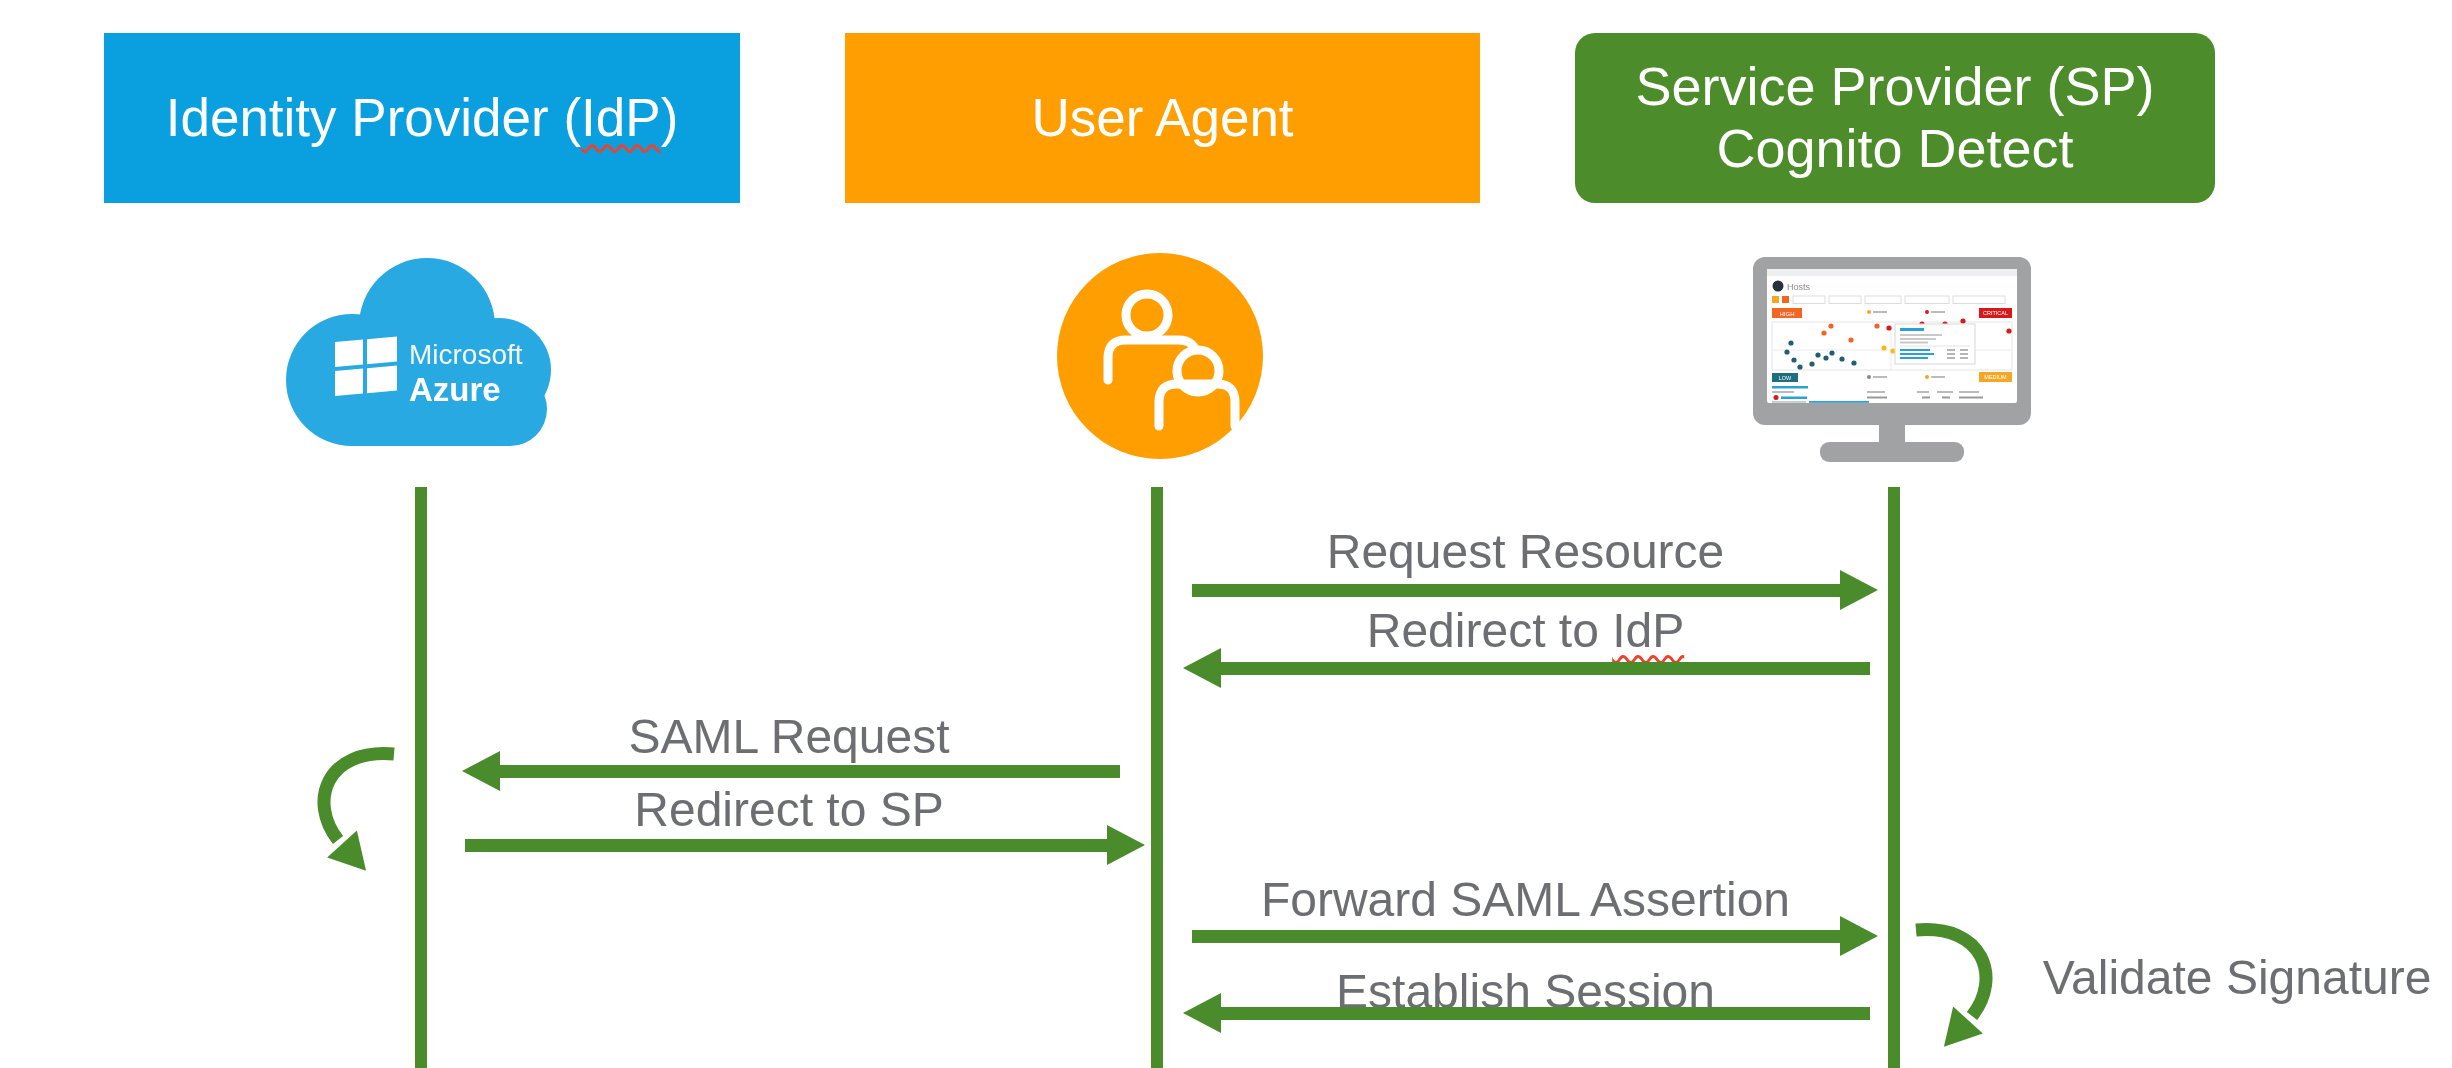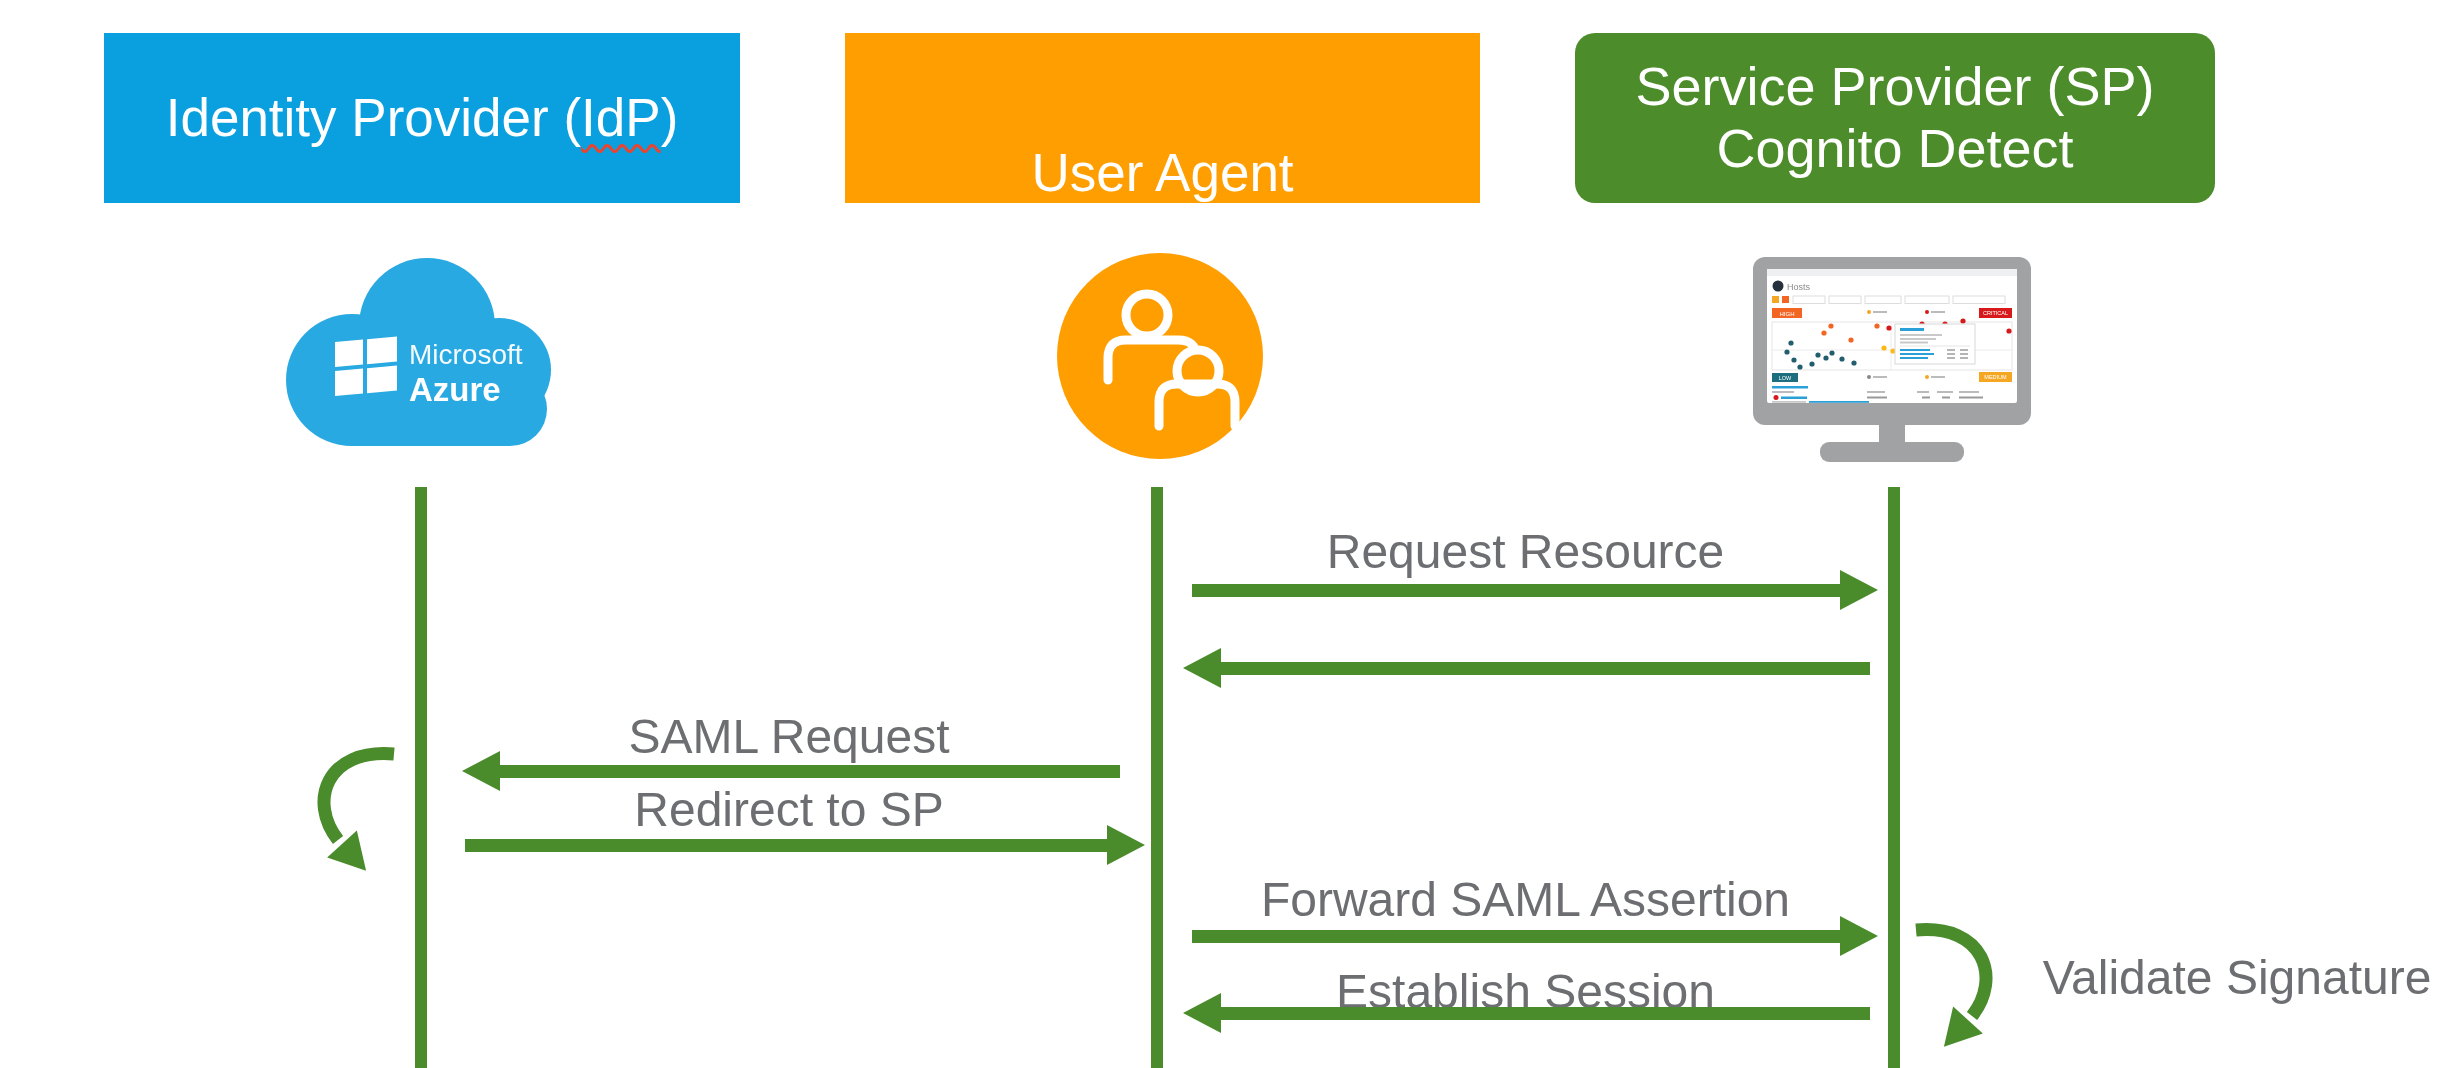--- a/index.html
+++ b/index.html
@@ -13,21 +13,21 @@
   html,body{margin:0;padding:0;background:#fff;}
   .canvas{
     position:relative;width:2452px;height:1068px;overflow:hidden;background:#fff;
     font-family:"Liberation Sans",sans-serif;
   }
   
   .hbox{position:absolute;top:33px;height:170px;display:flex;flex-direction:column;
         align-items:center;justify-content:center;color:#fff;text-align:center;}
   .hbox .t1{font-size:53px;line-height:1.14;}
   .hbox.idp{left:104px;width:636px;background:var(--blue);}
-  .hbox.ua{left:845px;width:635px;background:var(--orange);justify-content:flex-end;}
+  .hbox.ua{left:845px;width:635px;background:var(--orange);}
   .hbox.sp{left:1575px;width:640px;background:var(--green);border-radius:20px;}
   .hbox.sp .t1{font-size:54px;}
   .squig{
     text-decoration-line:underline;text-decoration-style:wavy;
     text-decoration-color:#E8442F;text-decoration-thickness:3px;text-underline-offset:8px;text-align:right;
   }
   
   .lifeline{position:absolute;top:487px;width:12px;height:581px;background:var(--g);}
   .lifeline.idp{left:415px;}
   .lifeline.ua{left:1151px;}
@@ -213,20 +213,21 @@
   <div class="lifeline idp"></div>
   <div class="lifeline ua"></div>
   <div class="lifeline sp"></div>
 
   <div class="mlabel span-right" style="top:524px;">Request Resource</div>
   <div class="msg-arrow right" style="left:1192px;top:570px;width:686px;">
     <div class="shaft"></div>
       <div class="head"></div>
   </div>
 
+  <div class="mlabel span-right" style="top:603px;"><span>Redirect to </span><span class="squig">IdP</span></div>
   <div class="msg-arrow left" style="left:1183px;top:648px;width:687px;">
     <div class="shaft"></div>
       <div class="head"></div>
   </div>
 
   <div class="mlabel span-left" style="top:709px;">SAML Request</div>
   <div class="msg-arrow left" style="left:462px;top:751px;width:658px;">
     <div class="shaft"></div>
       <div class="head"></div>
   </div>

